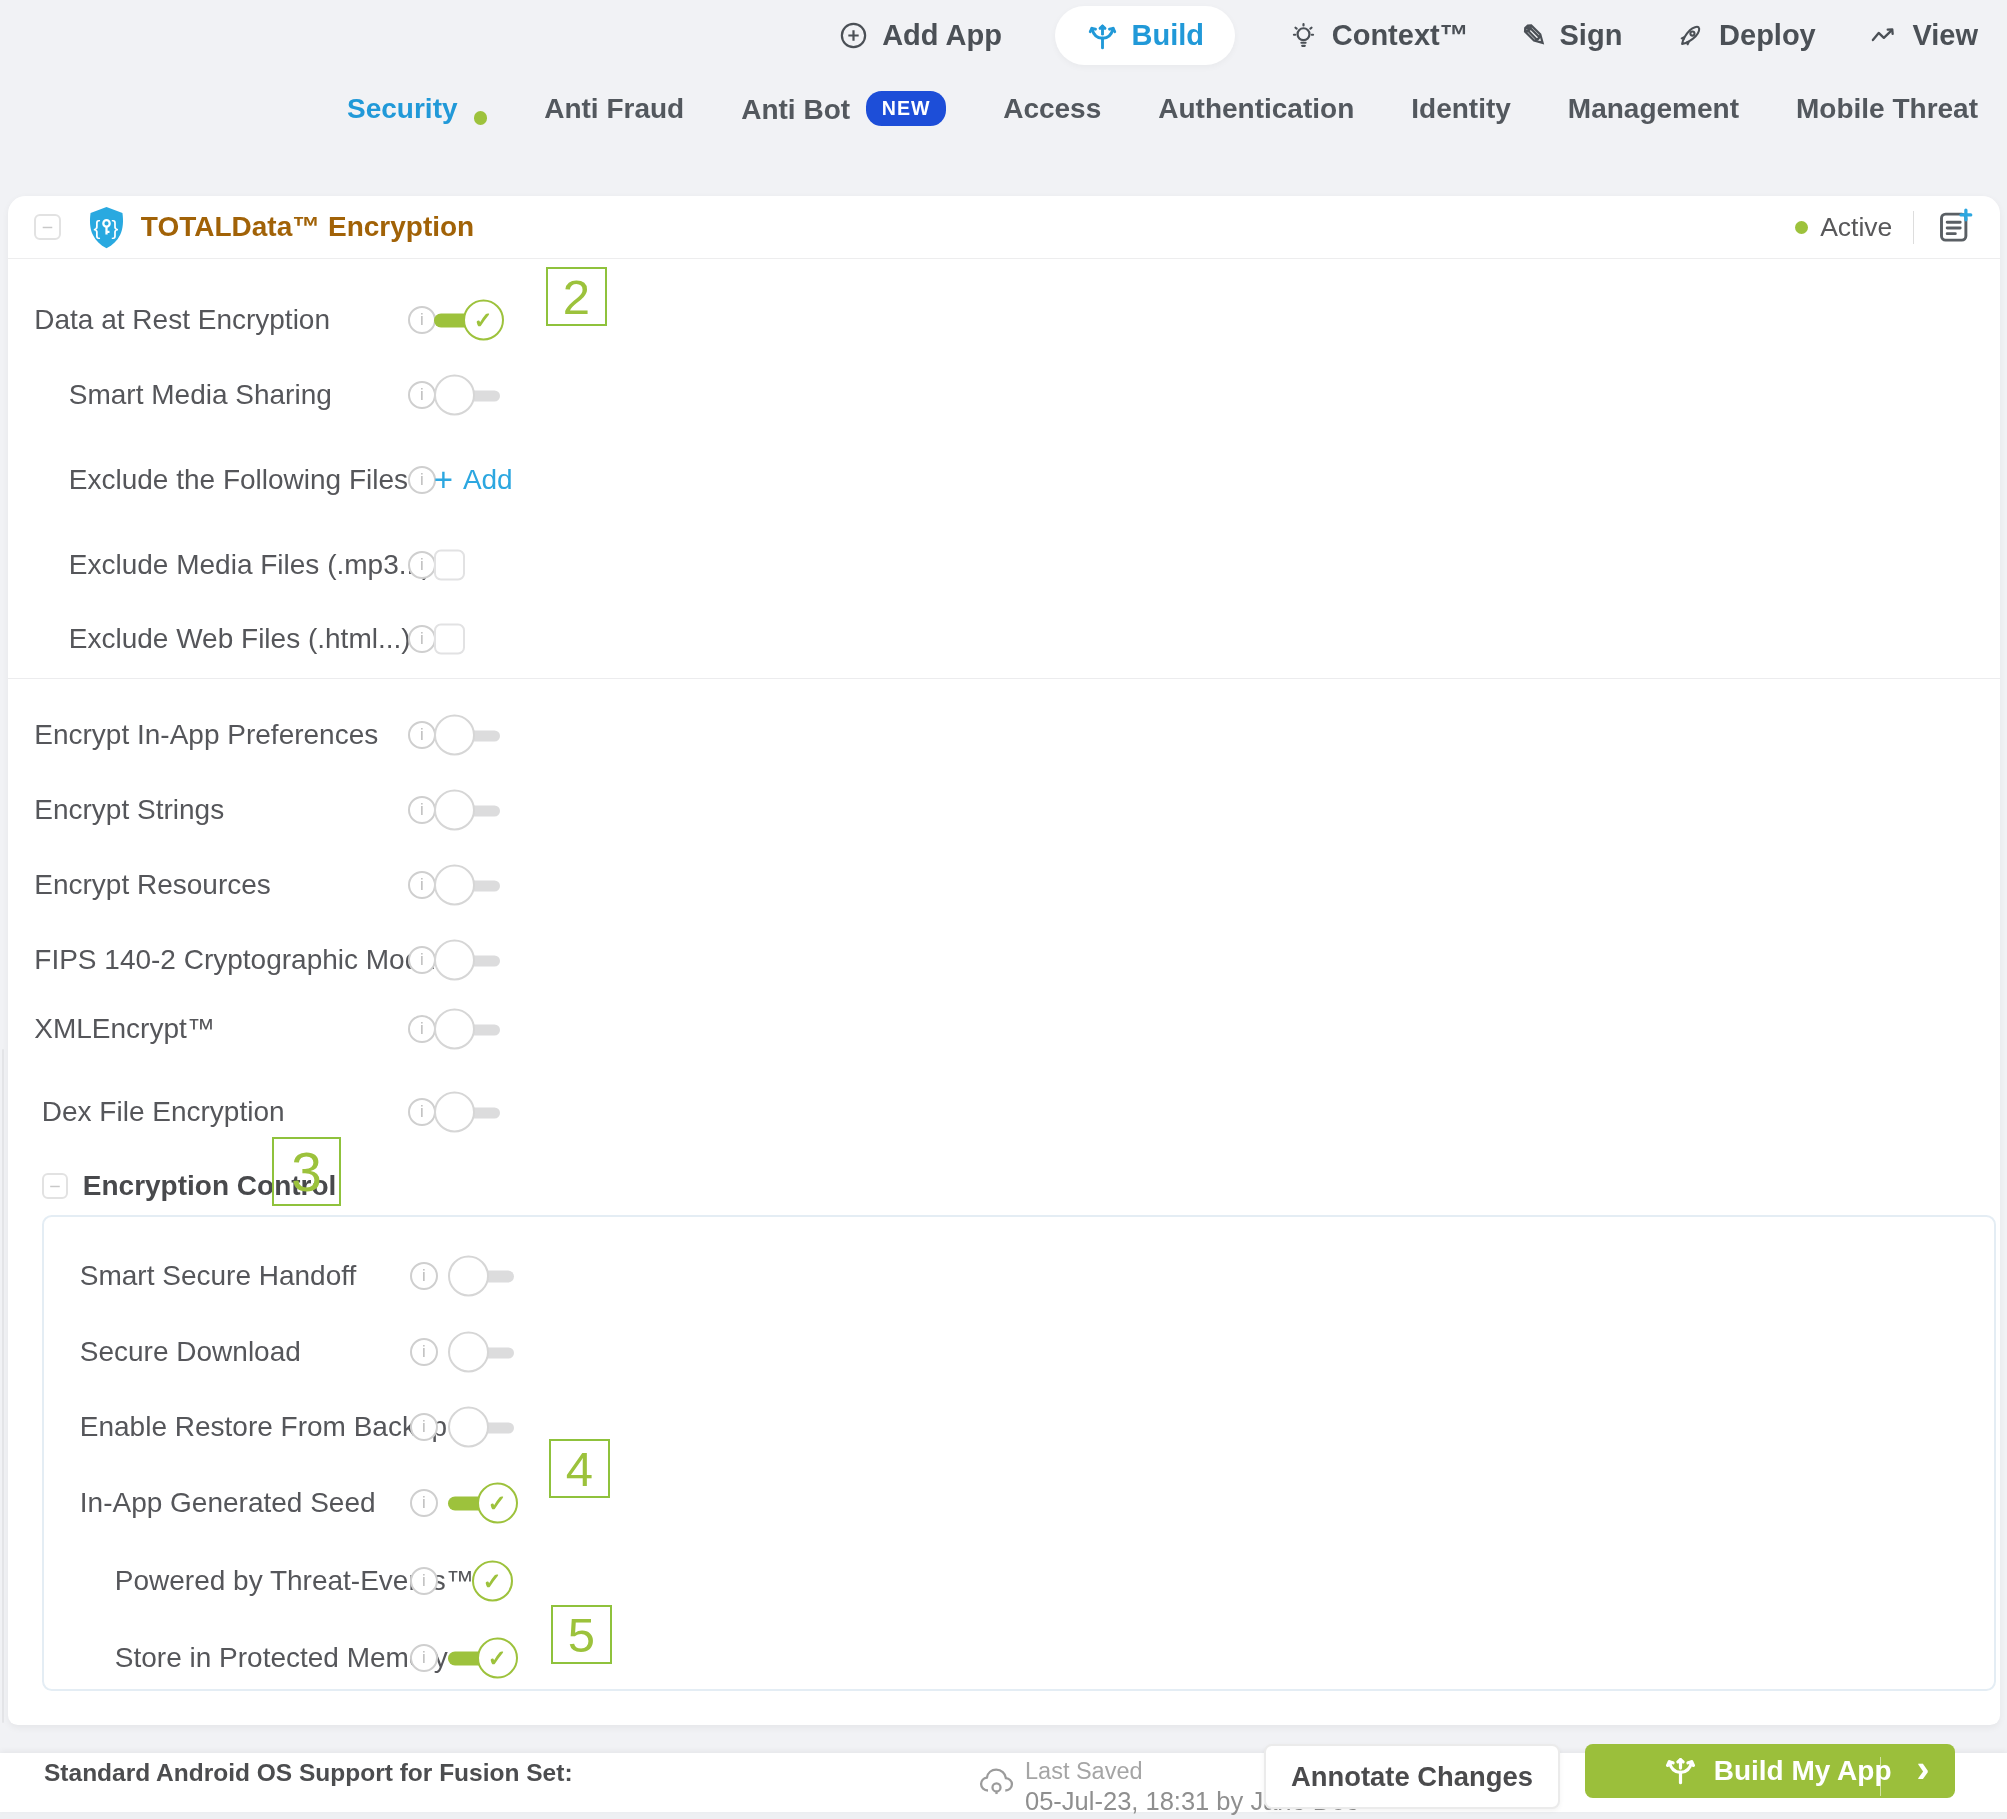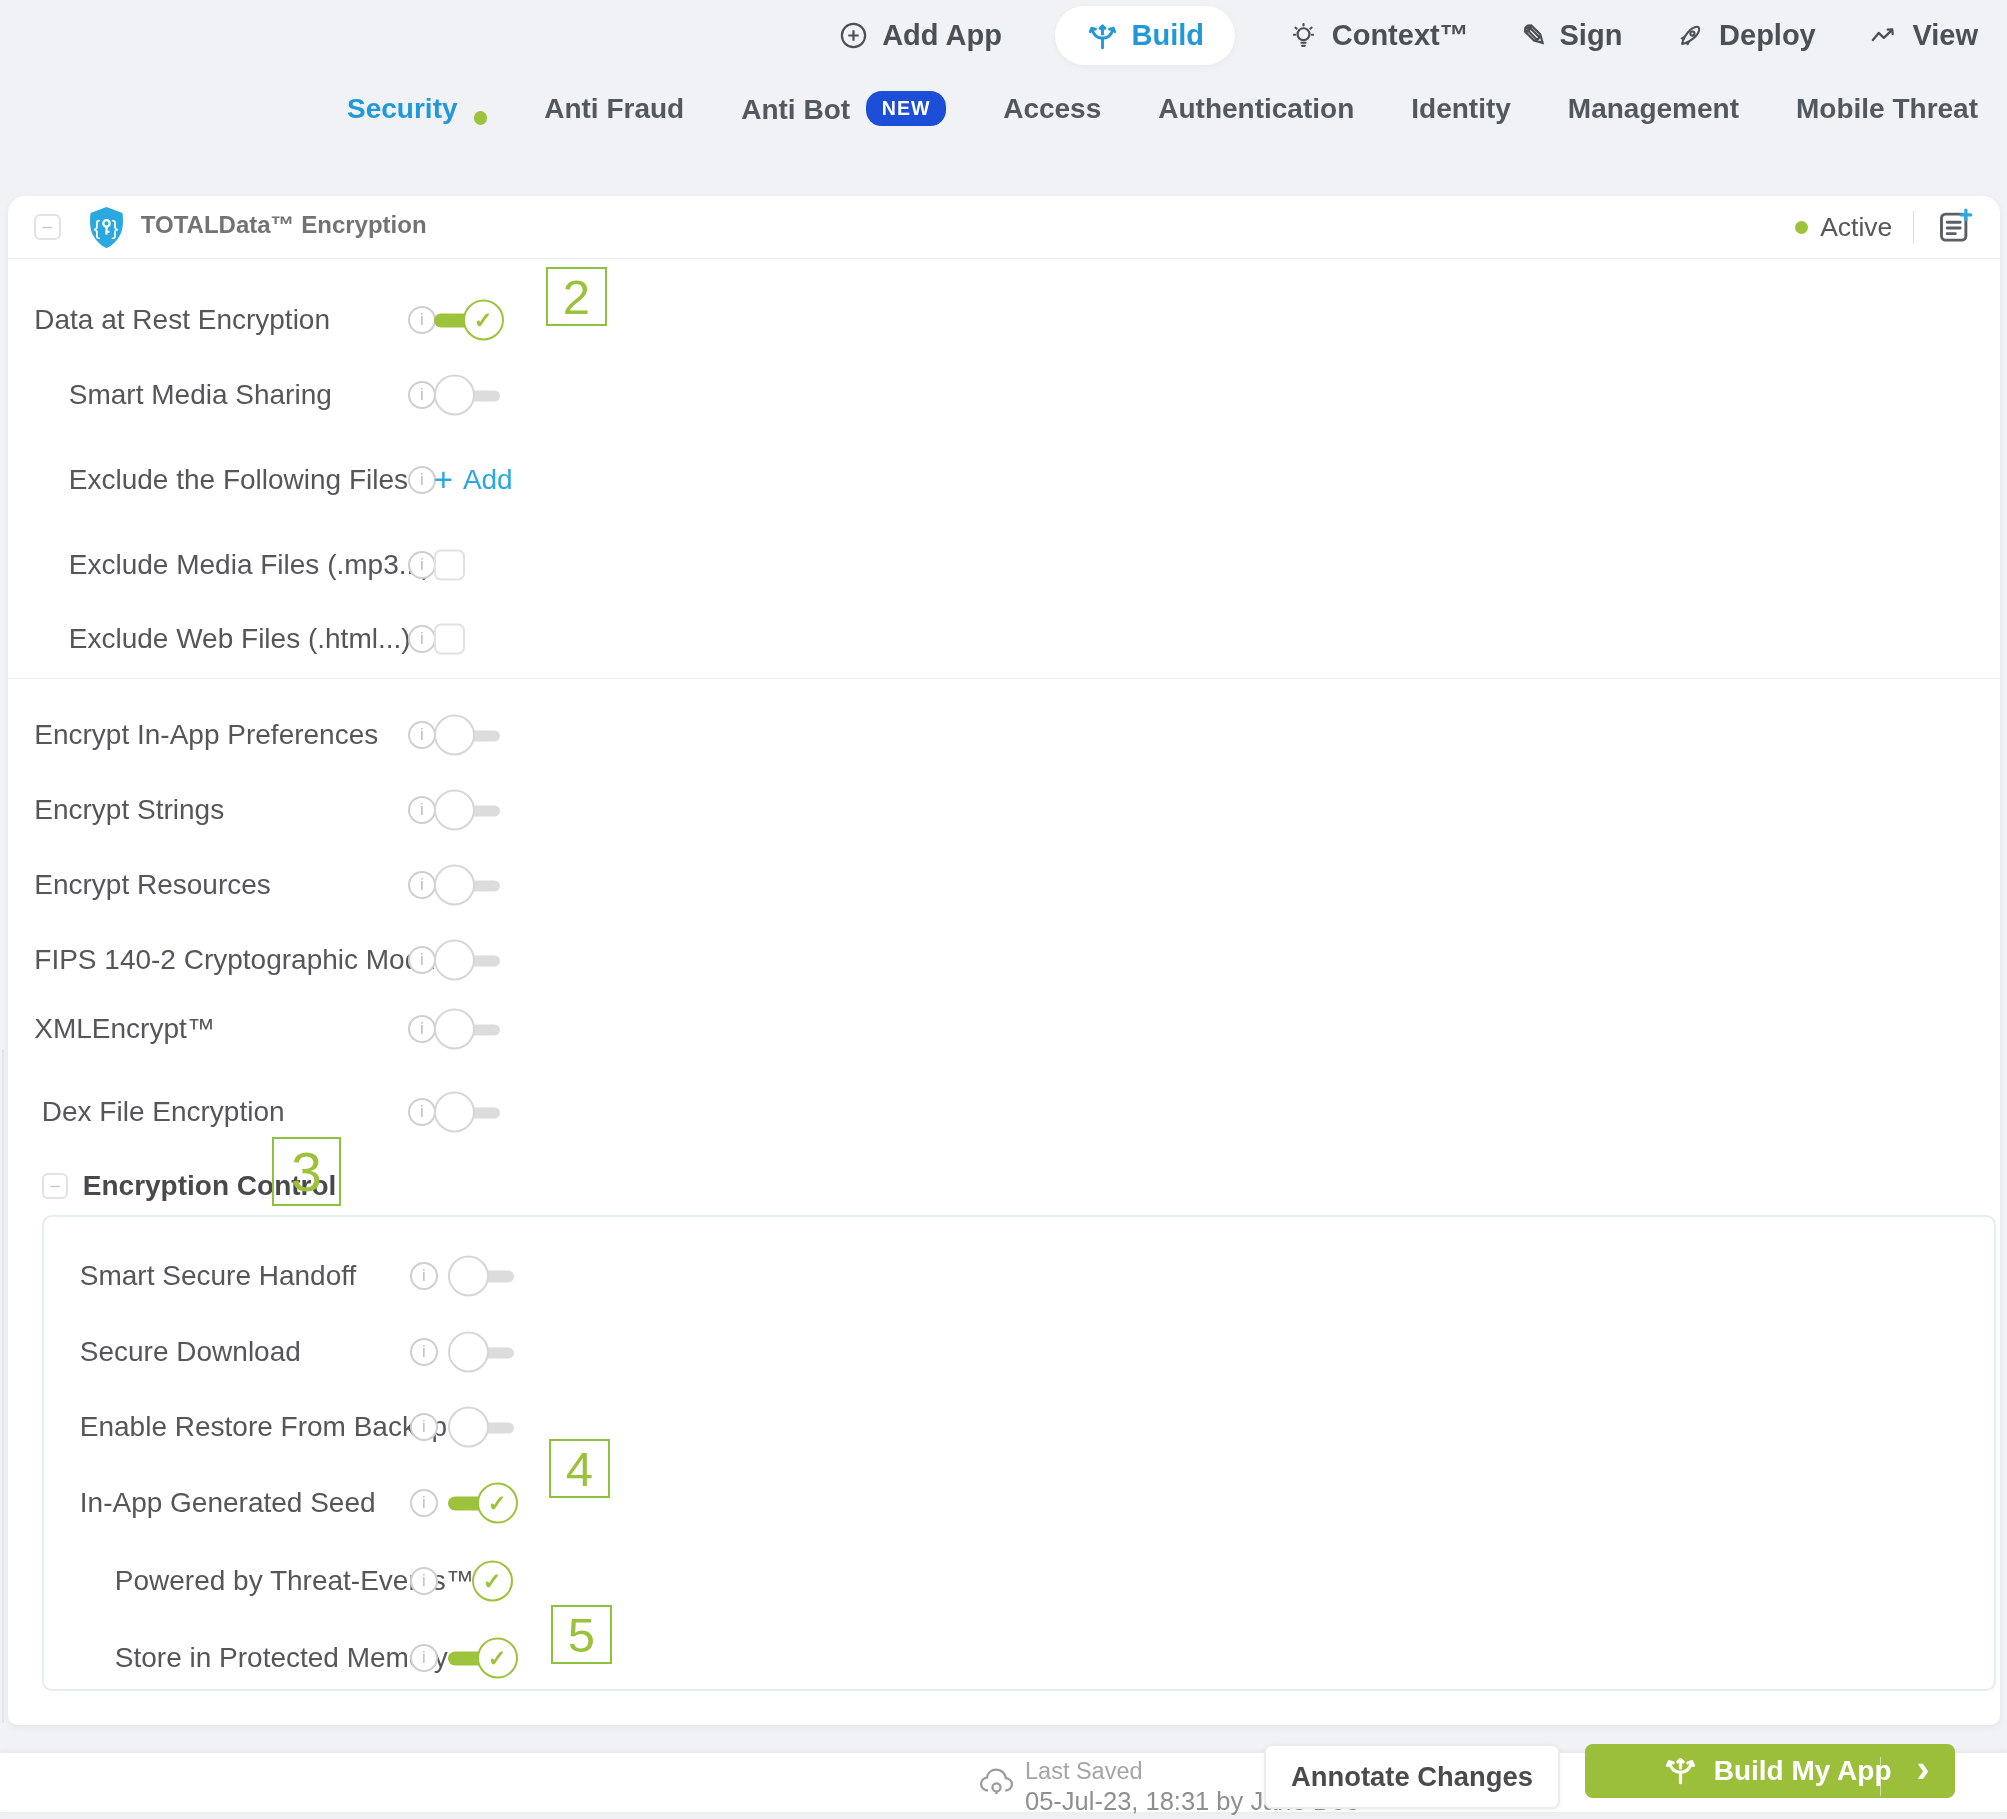--- a/index.html
+++ b/index.html
@@ -22,21 +22,21 @@
   .catnav .cat { display:flex; align-items:flex-end; gap:16px; font-size:28px; font-weight:600; color:#53585e; cursor:pointer; }
   .catnav .cat.active { color:#2199d8; }
   .dot-green { width:13.7px; height:13.7px; border-radius:50%; background:#9dc23c; display:inline-block; }
   .badge-new { background:#1d4ed8; color:#fff; font-size:19.6px; font-weight:700; letter-spacing:1px; padding:5.9px 15.7px; border-radius:15.7px; }
   
   .card { position:absolute; left:7.8px; top:196px; width:1992px; height:1529px; background:#fff; border-radius:17.6px 17.6px 9.8px 9.8px; box-shadow:0 2.9px 7.8px rgba(0,0,0,.05); }
   .card-header { position:absolute; left:0; top:0; right:0; height:63px; border-bottom:1px solid #ededee; }
   .collapse-box { position:absolute; width:26.5px; height:26.5px; border:2px solid #e2e2e2; border-radius:5.9px; background:#fff; color:#c8c8c8; font-size:19.6px; line-height:22.5px; text-align:center; cursor:pointer; }
   .hdr-collapse { left:26.5px; top:17.6px; }
   .hdr-icon { position:absolute; left:76px; top:7.8px; }
-  .hdr-title { position:absolute; left:133px; top:14.7px; font-size:24px; font-weight:700; color:#737373; }
+  .hdr-title { position:absolute; left:133px; top:14.7px; font-size:28px; font-weight:700; color:#a16207; }
   .hdr-right { position:absolute; right:25.5px; top:0; height:63px; display:flex; align-items:center; gap:21px; }
   .status-wrap { display:flex; align-items:center; gap:11.8px; font-size:26.5px; color:#58585a; }
   .vdiv { width:1px; height:33px; background:#ddd; }
   
   .row { position:absolute; left:0; right:0; height:74px; }
   .row .label { position:absolute; top:50%; transform:translateY(-50%); font-size:28px; color:#55565a; white-space:nowrap; }
   .lv0 { left:26.5px; } .lv1 { left:61px; } .lvdex { left:34px; }
   .row .info { position:absolute; left:400px; top:50%; transform:translateY(-50%); }
   .row .ctrl { position:absolute; left:426px; top:50%; transform:translateY(-50%); }
   .info-badge { width:28px; height:28px; border:2px solid #cfcfcf; border-radius:50%; color:#bdbdbd; font-size:16.7px; display:flex; align-items:center; justify-content:center; cursor:pointer; background:#fff; }
@@ -388,20 +388,21 @@
 
 <div class="edge-line"></div>
 
 <div class="marker m2">2</div>
 <div class="marker m3">3</div>
 <div class="marker m4">4</div>
 <div class="marker m5">5</div>
 
 <div class="footer"></div>
 <div class="fs-block">
+  <div class="l1">Standard Android OS Support for Fusion Set:</div>
 </div>
 <div class="cloud-wrap">
   <svg width="37" height="33" viewBox="0 0 24 20" fill="none" stroke="#9b9b9b" stroke-width="1.5">
       <path d="M6.5 16.5c-2.5 0-4.5-1.8-4.5-4.2 0-2.2 1.6-3.9 3.8-4.2C6.3 5 8.8 3 11.8 3c3.3 0 6 2.4 6.3 5.5 2 .3 3.9 1.7 3.9 4 0 2.3-1.9 4-4.3 4"></path>
       <circle cx="12" cy="14.5" r="2.6"></circle>
       <path d="M12 17.1v1.7"></path>
     </svg>
 </div>
 <div class="saved-block">
   <div class="l1">Last Saved</div>

